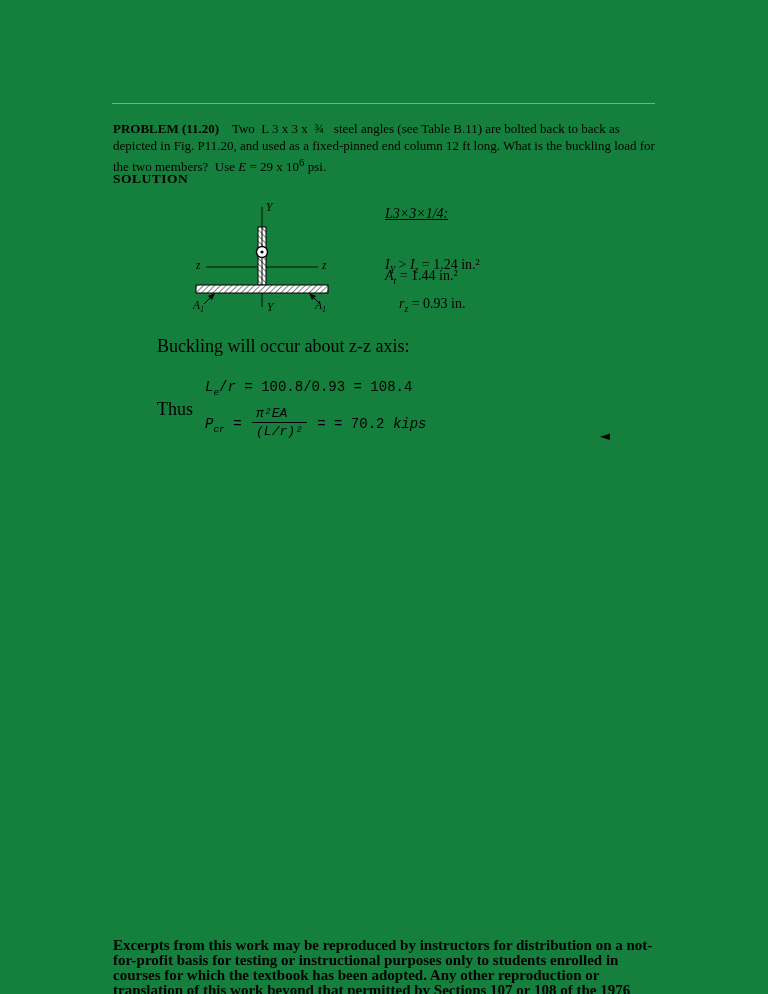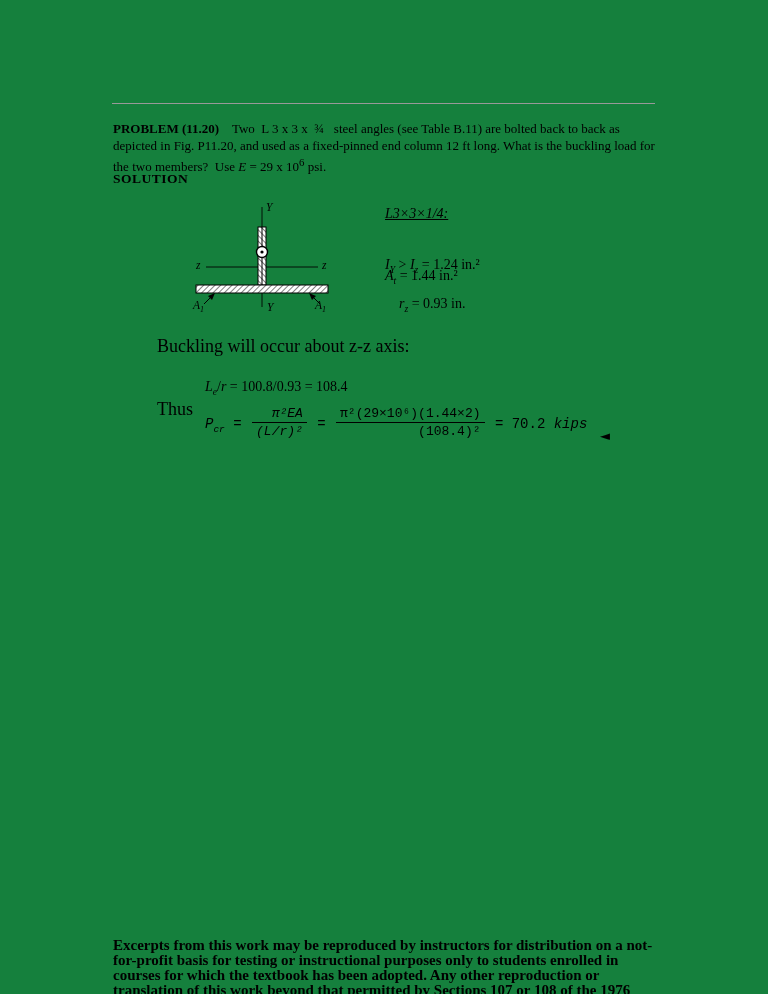--- a/index.html
+++ b/index.html
@@ -64,21 +64,21 @@
   }
   .eq .v { font-style: italic; }
   .eq sub { font-size: 9.5px; font-style: italic; }
   .body-text {
     position: absolute;
     font-size: 18px;
   }
   .frac {
     display: inline-block;
     vertical-align: middle;
-    text-align: right;
+    text-align: left;
     position: relative;
     top: -2px;
     margin: 0 2px;
   }
   .frac .num {
     display: block;
     padding: 0 4px 1px 4px;
     border-bottom: 1px solid #000;
     font-size: 13px;
   }
@@ -156,23 +156,23 @@
 
   <div class="eq" style="left:385px; top:233px;margin-top:35px;"><span class="v">A</span><sub>t</sub><span> = 1.44 in.²</span></div>
 
   <div class="eq" style="left:385px; top:257px;"><span class="v">I</span><sub>Y</sub><span> &gt; </span><span class="v">I</span><sub>z</sub><span> = 1.24 in.²</span></div>
 
   <div class="eq" style="left:399px; top:296px;"><span class="v">r</span><sub>z</sub><span> = 0.93 in.</span></div>
 
   <div class="body-text" style="left:157px; top:336px;">Buckling will occur about z-z axis:</div>
 
 
-  <div class="eq" style="left:205px; top:379px;"><span class="v">L</span><sub>e</sub><span>/</span><span class="v">r</span><span> = 100.8/0.93 = 108.4</span></div>
+  <div class="eq" style="left:205px; top:379px;font-family:Liberation Mono, monospace;"><span class="v">L</span><sub>e</sub><span>/</span><span class="v">r</span><span> = 100.8/0.93 = 108.4</span></div>
 
   <div class="body-text" style="left:157px; top:399px;">Thus</div>
 
-  <div class="eq" style="left:205px; top:408px;font-family:Liberation Mono, monospace;"><span class="v">P</span><sub>cr</sub><span> = </span><span class="frac"><span class="num it">π²EA</span><span class="den it">(L/r)²</span></span><span> = </span><span class="frac"><span class="num">π²(29×10⁶)(1.44×2)</span><span class="den">(108.4)²</span></span><span> = 70.2 </span><span class="v">kips</span></div>
+  <div class="eq" style="left:205px; top:408px;font-family:Liberation Mono, monospace;"><span class="v">P</span><sub>cr</sub><span> = </span><span class="frac"><span class="num it">π²EA</span><span class="den it">(L/r)²</span></span><span> = </span><span> = 70.2 </span><span class="v">kips</span></div>
 
   <div class="ans-marker">◄</div>
 
   <p class="footer">Excerpts from this work may be reproduced by instructors for distribution on a not-for-profit basis for testing or instructional purposes only to students enrolled in courses for which the textbook has been adopted. Any other reproduction or translation of this work beyond that permitted by Sections 107 or 108 of the 1976 United States Copyright Act without the permission of the copyright owner is unlawful.</p>
 
 </div>
 
 </body></html>

